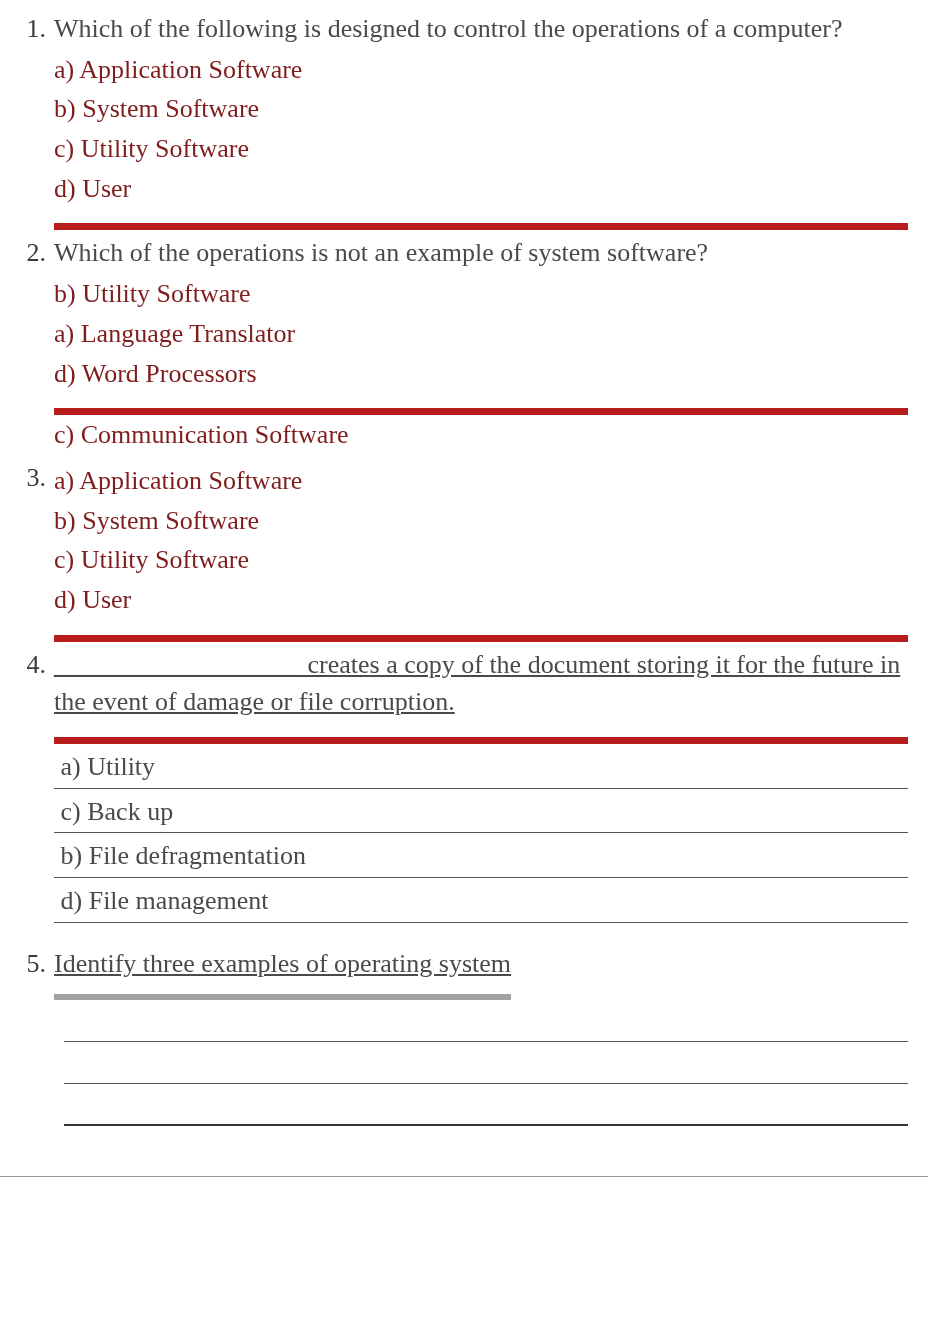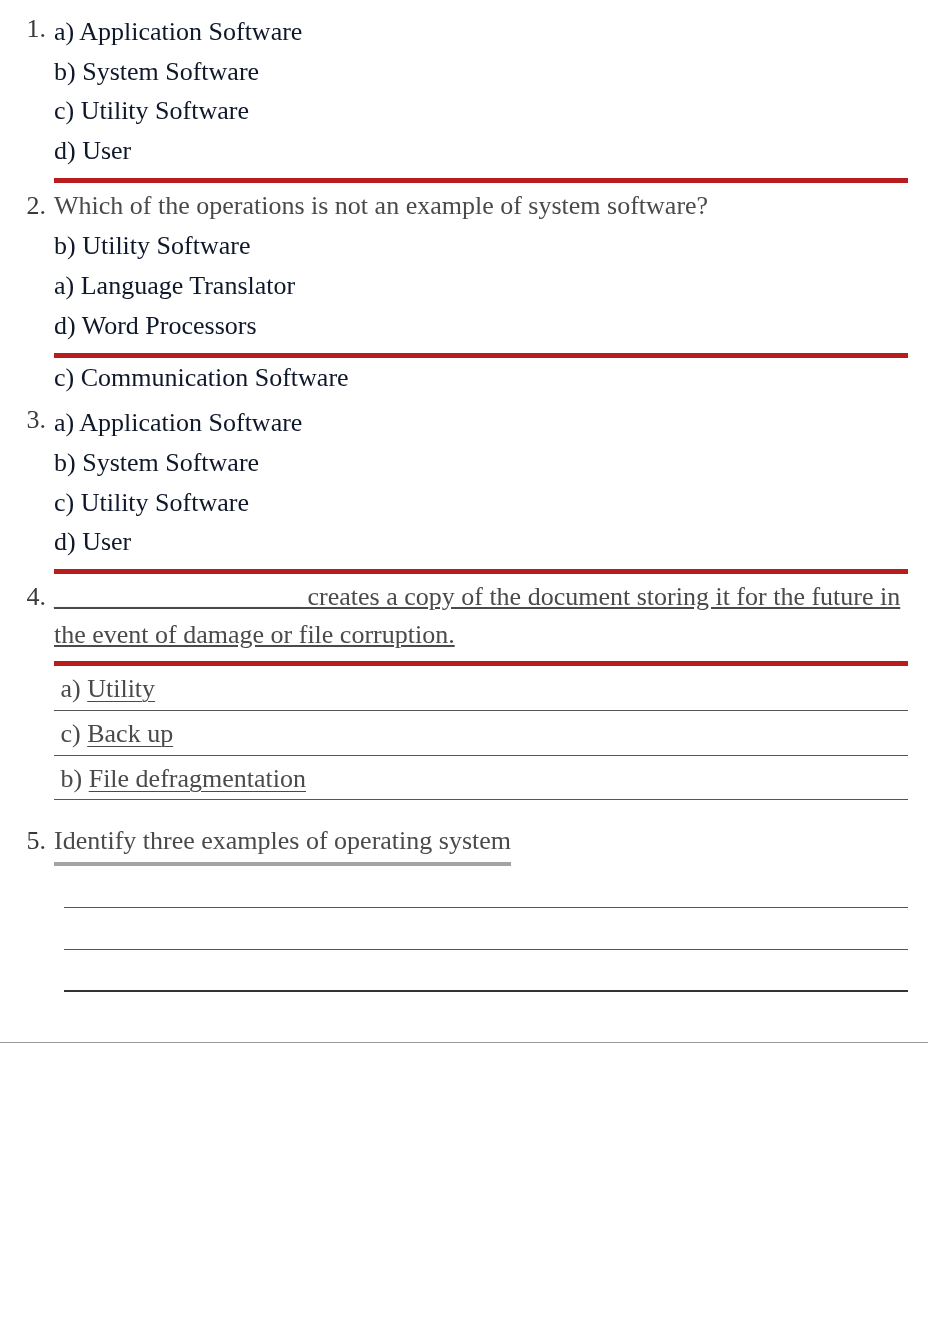--- a/index.html
+++ b/index.html
@@ -29,26 +29,26 @@
     .question-body {
       flex: 1;
     }
     .question-text {
       color: #4a4a4a;
     }
     .options {
       margin-top: 2px;
     }
     .option {
-      color: #0f172a;
+      color: #7f1d1d;
       padding: 1px 0;
     }
     .underline-full {
-      border-bottom: 5px solid #b91c1c;
-      padding-bottom: 8px;
+      border-bottom: 7px solid #b91c1c;
+      padding-bottom: 16px;
     }
     .option-underline {
       border-bottom: 1px solid #555;
       display: block;
       padding-bottom: 2px;
       margin-bottom: 4px;
     }
     .blank-line {
       border-bottom: 1px solid #555;
       height: 30px;
@@ -58,42 +58,43 @@
     .blank-line-thick {
       border-bottom: 2px solid #333;
       height: 30px;
       margin-top: 12px;
       margin-left: 10px;
     }
     .q5 {
       margin-top: 18px;
     }
     .q5-text {
-      border-bottom: 4px solid #a3a3a3;
+      border-bottom: 6px solid #a3a3a3;
       display: inline-block;
-      padding-bottom: 2px;
+      padding-bottom: 12px;
+      text-decoration: underline;
     }
     .text-under {
-      text-decoration: underline;
       text-decoration-thickness: 1px;
       text-underline-offset: 4px;
     }
     .page-border-bottom {
       border-bottom: 1px solid #999;
       margin-top: 50px;
       margin-left: -10px;
       margin-right: -20px;
     }
   </style>
 </head>
 <body>
 
 <div class="question">
   <div class="question-number">1.</div>
   <div class="question-body">
+    <div class="question-text">Which of the following is designed to control the operations of a computer?</div>
     <div class="options">
       <div class="option">
         <span>a)</span> <span>Application Software</span>
       </div>
       <div class="option">
         <span>b)</span> <span>System Software</span>
       </div>
       <div class="option">
         <span>c)</span> <span>Utility Software</span>
       </div>
@@ -154,20 +155,23 @@
     <div class="options">
       <div class="option-underline">
         &nbsp;<span>a)</span> <span class="text-under">Utility</span>
       </div>
       <div class="option-underline">
         &nbsp;<span>c)</span> <span class="text-under">Back up</span>
       </div>
       <div class="option-underline">
         &nbsp;<span>b)</span> <span class="text-under">File defragmentation</span>
       </div>
+      <div class="option-underline">
+        &nbsp;<span>d)</span> <span class="text-under">File management</span>
+      </div>
     </div>
   </div>
 </div>
 
 <div class="question q5">
   <div class="question-number">5.</div>
   <div class="question-body">
     <div>
       <span class="q5-text">Identify three examples of operating system</span>
     </div>

